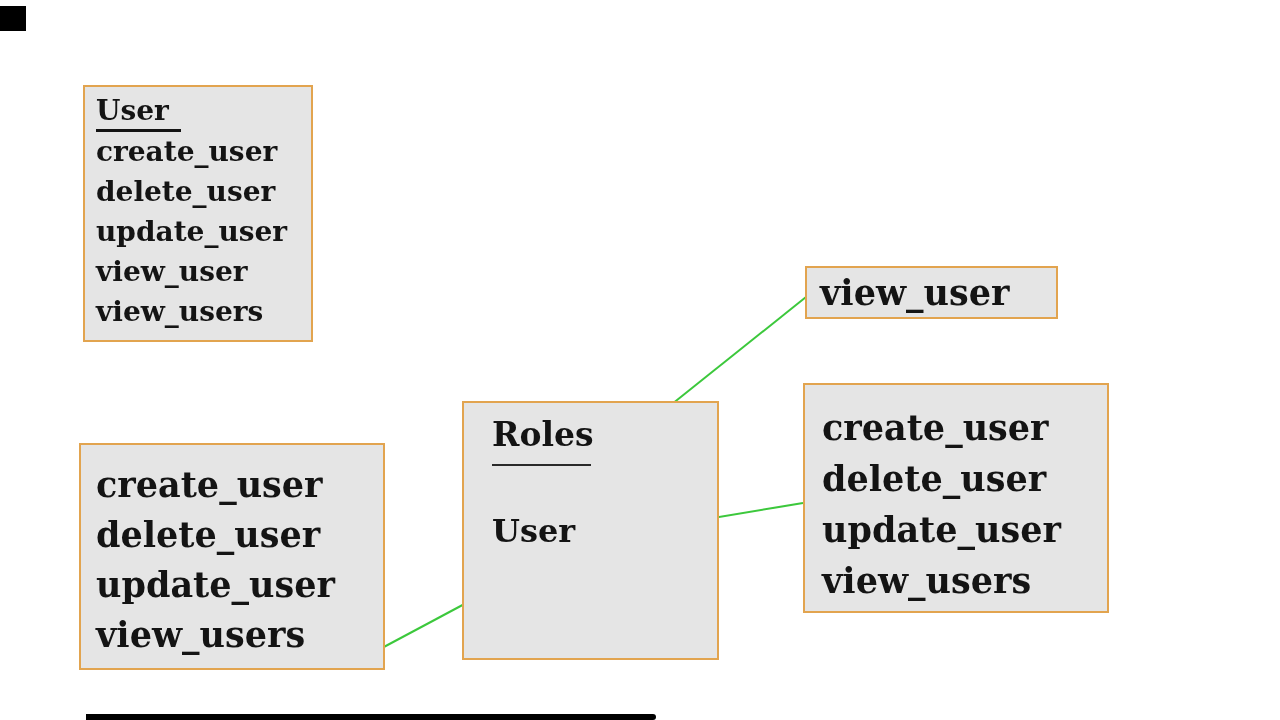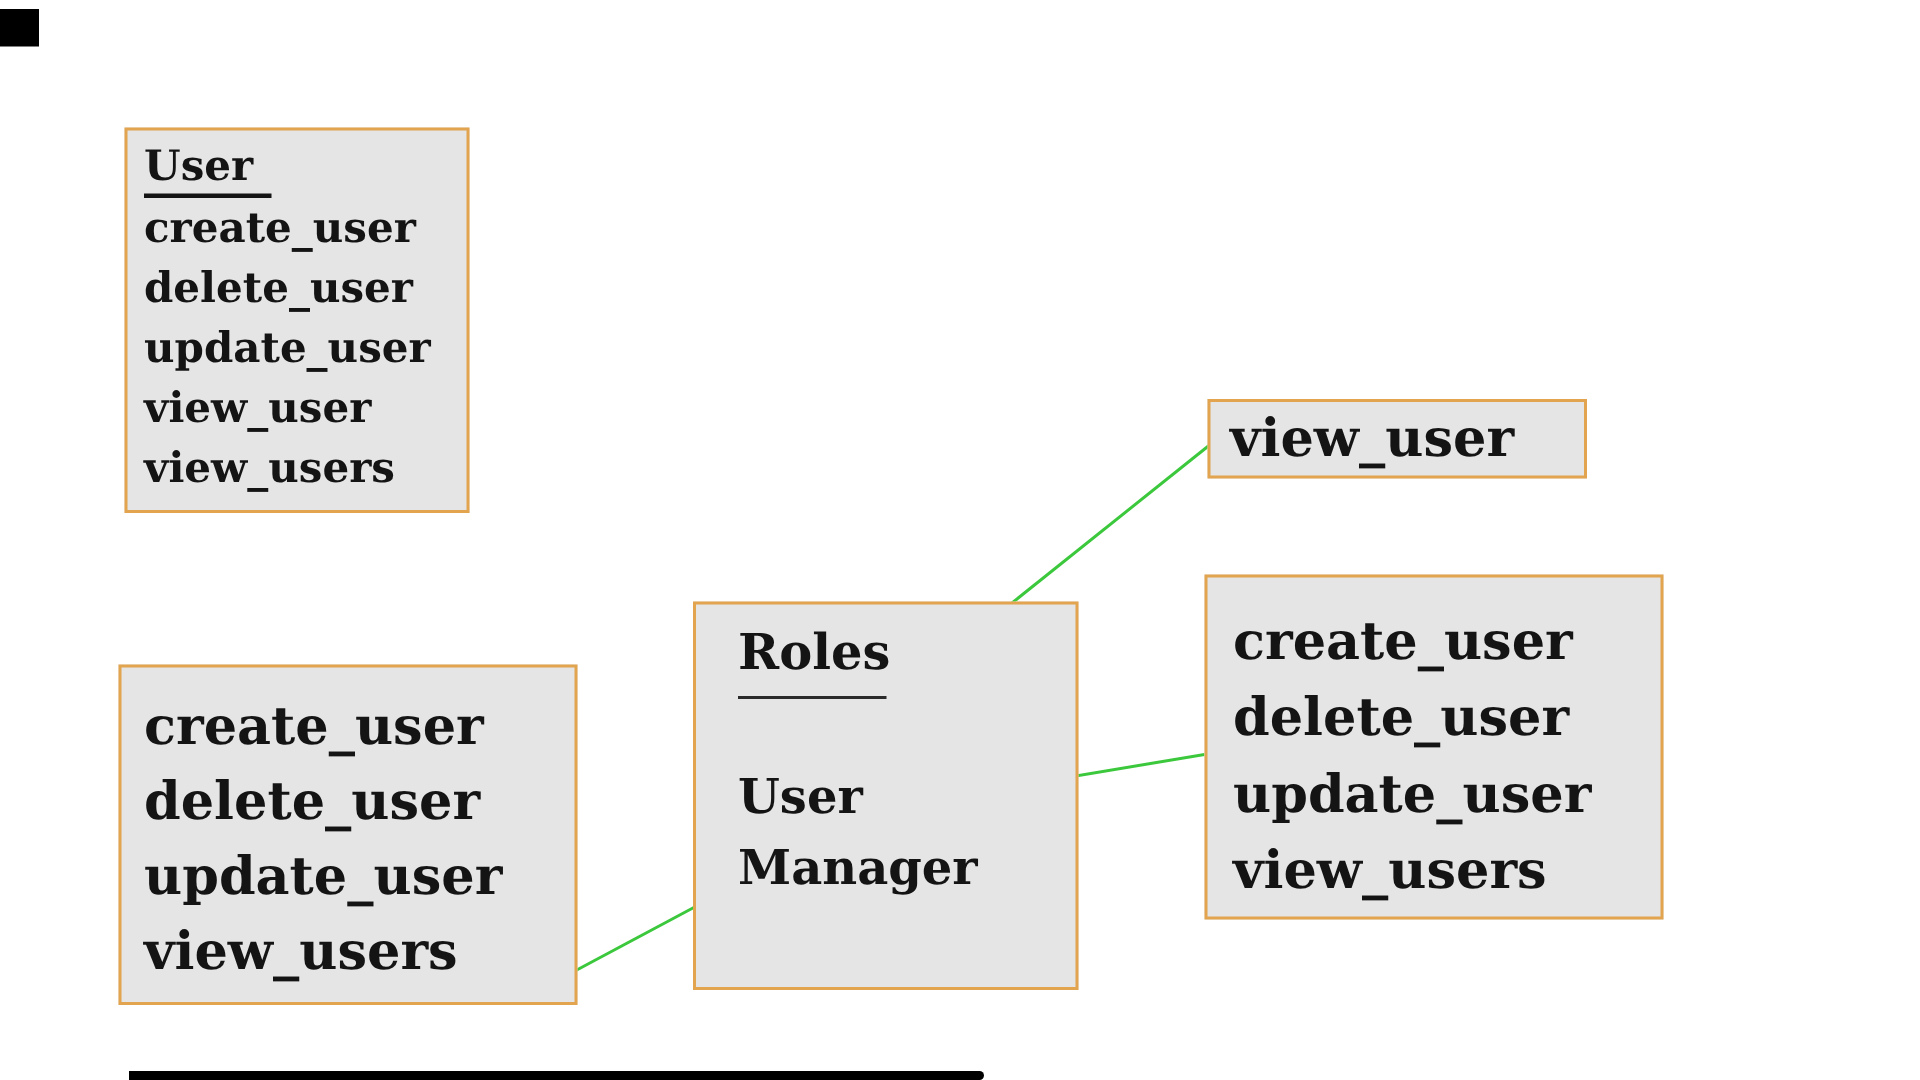--- a/index.html
+++ b/index.html
@@ -89,21 +89,20 @@
       <div class="item">view_user</div>
       <div class="item">view_users</div>
     </div>
   </div>
 
   <div class="box" id="box-roles">
     <div class="box-title">Roles</div>
     <div class="title-rule"></div>
     <div class="items">
       <div class="item">User</div>
-      <div class="item">Manager</div>
     </div>
   </div>
 
   <div class="box" id="box-view-user">
     <span class="item">view_user</span>
   </div>
 
   <div class="box" id="box-admin-perms">
     <div class="item">create_user</div>
     <div class="item">delete_user</div>

